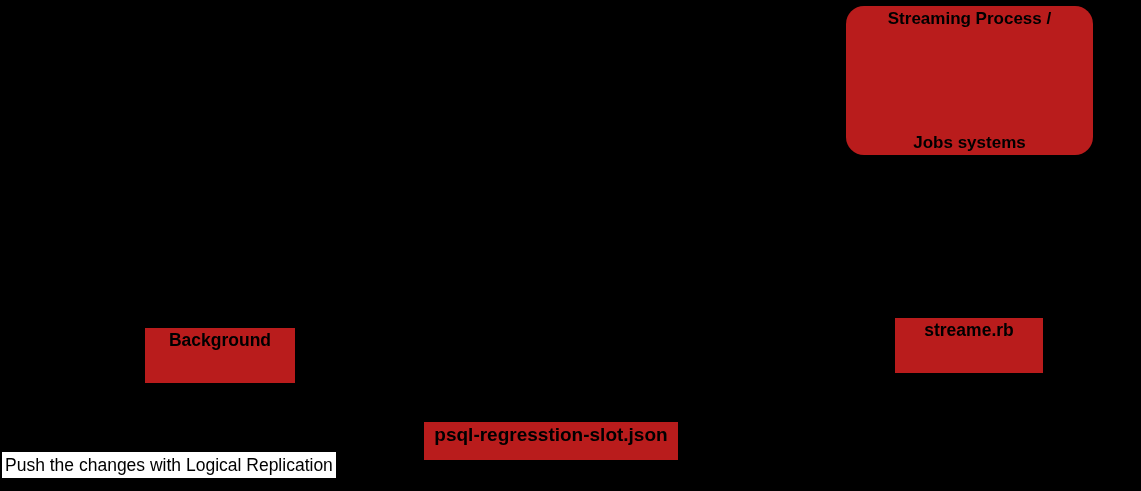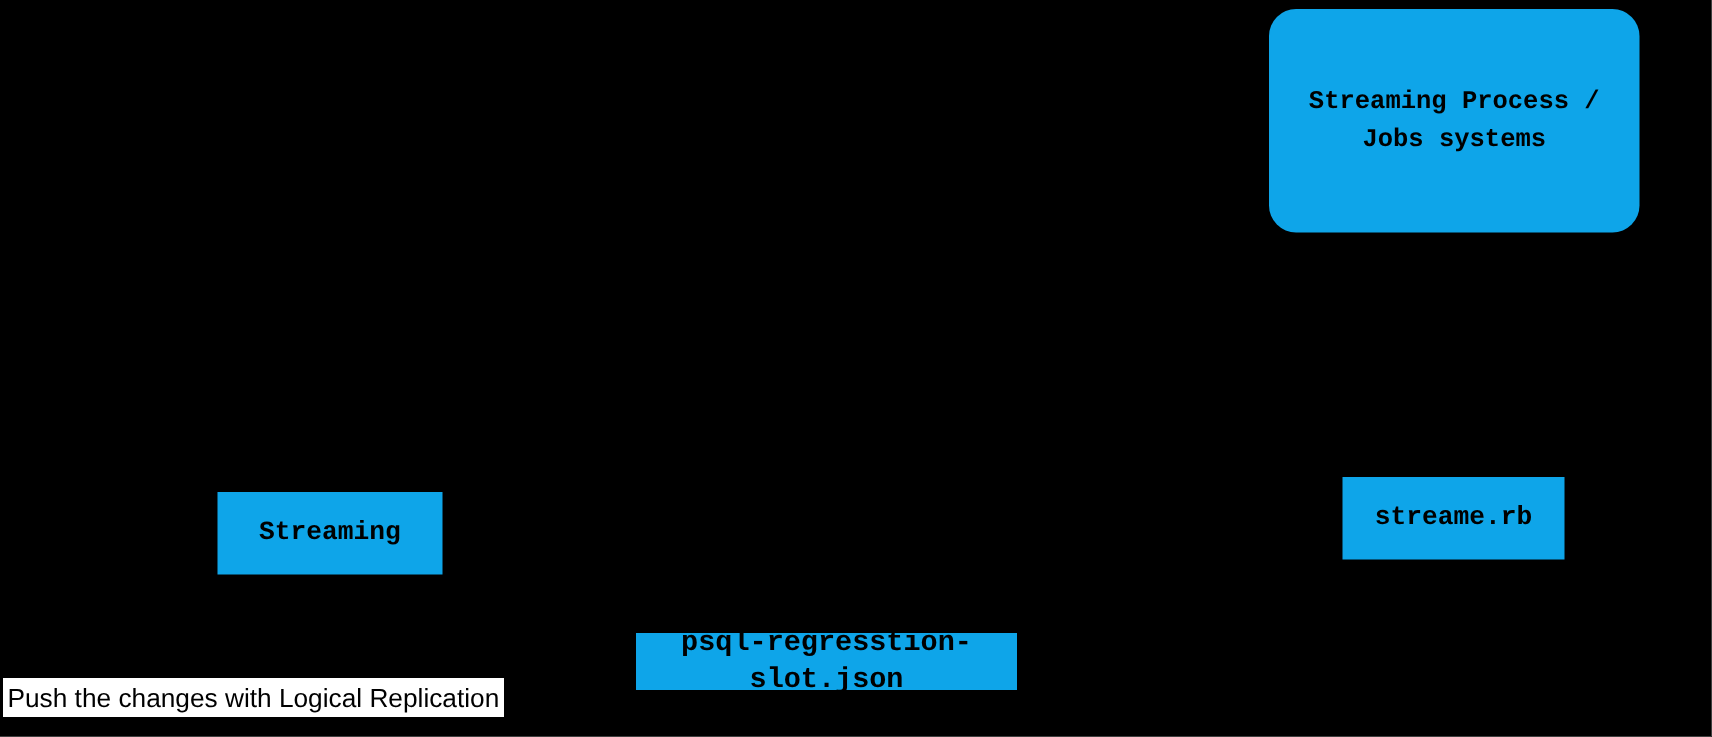--- a/index.html
+++ b/index.html
@@ -11,31 +11,30 @@
   }
   .canvas {
     position: relative;
     width: 1141px;
     height: 491px;
     background: #000000;
     overflow: hidden;
   }
   .node {
     position: absolute;
-    background: #0ea5e9;
+    background: #b91c1c;
     color: #000000;
     display: flex;
     flex-direction: column;
     align-items: center;
-    justify-content: center;
+    justify-content: space-between;
     text-align: center;
     font-weight: bold;
     font-size: 17px;
     line-height: 25px;
-    font-family: Liberation Mono, monospace;
   }
   .node.rounded {
     border-radius: 18px;
   }
   .node-streaming {
     left: 846px;
     top: 6px;
     width: 247px;
     height: 149px;
   }
@@ -87,21 +86,21 @@
 
 <div class="canvas">
 
   <div class="node rounded node-streaming">
     <div>Streaming Process /</div>
     <div>Jobs systems</div>
   </div>
 
 
   <div class="node node-postgresql">
-    <div>Streaming</div>
+    <div>Background</div>
   </div>
 
   <div class="node node-streame">
     <div>streame.rb</div>
   </div>
 
   <div class="edge-label edge-label-push">Push the changes with Logical Replication</div>
 
   <div class="node node-slot-file">
     <div>psql-regresstion-slot.json</div>

